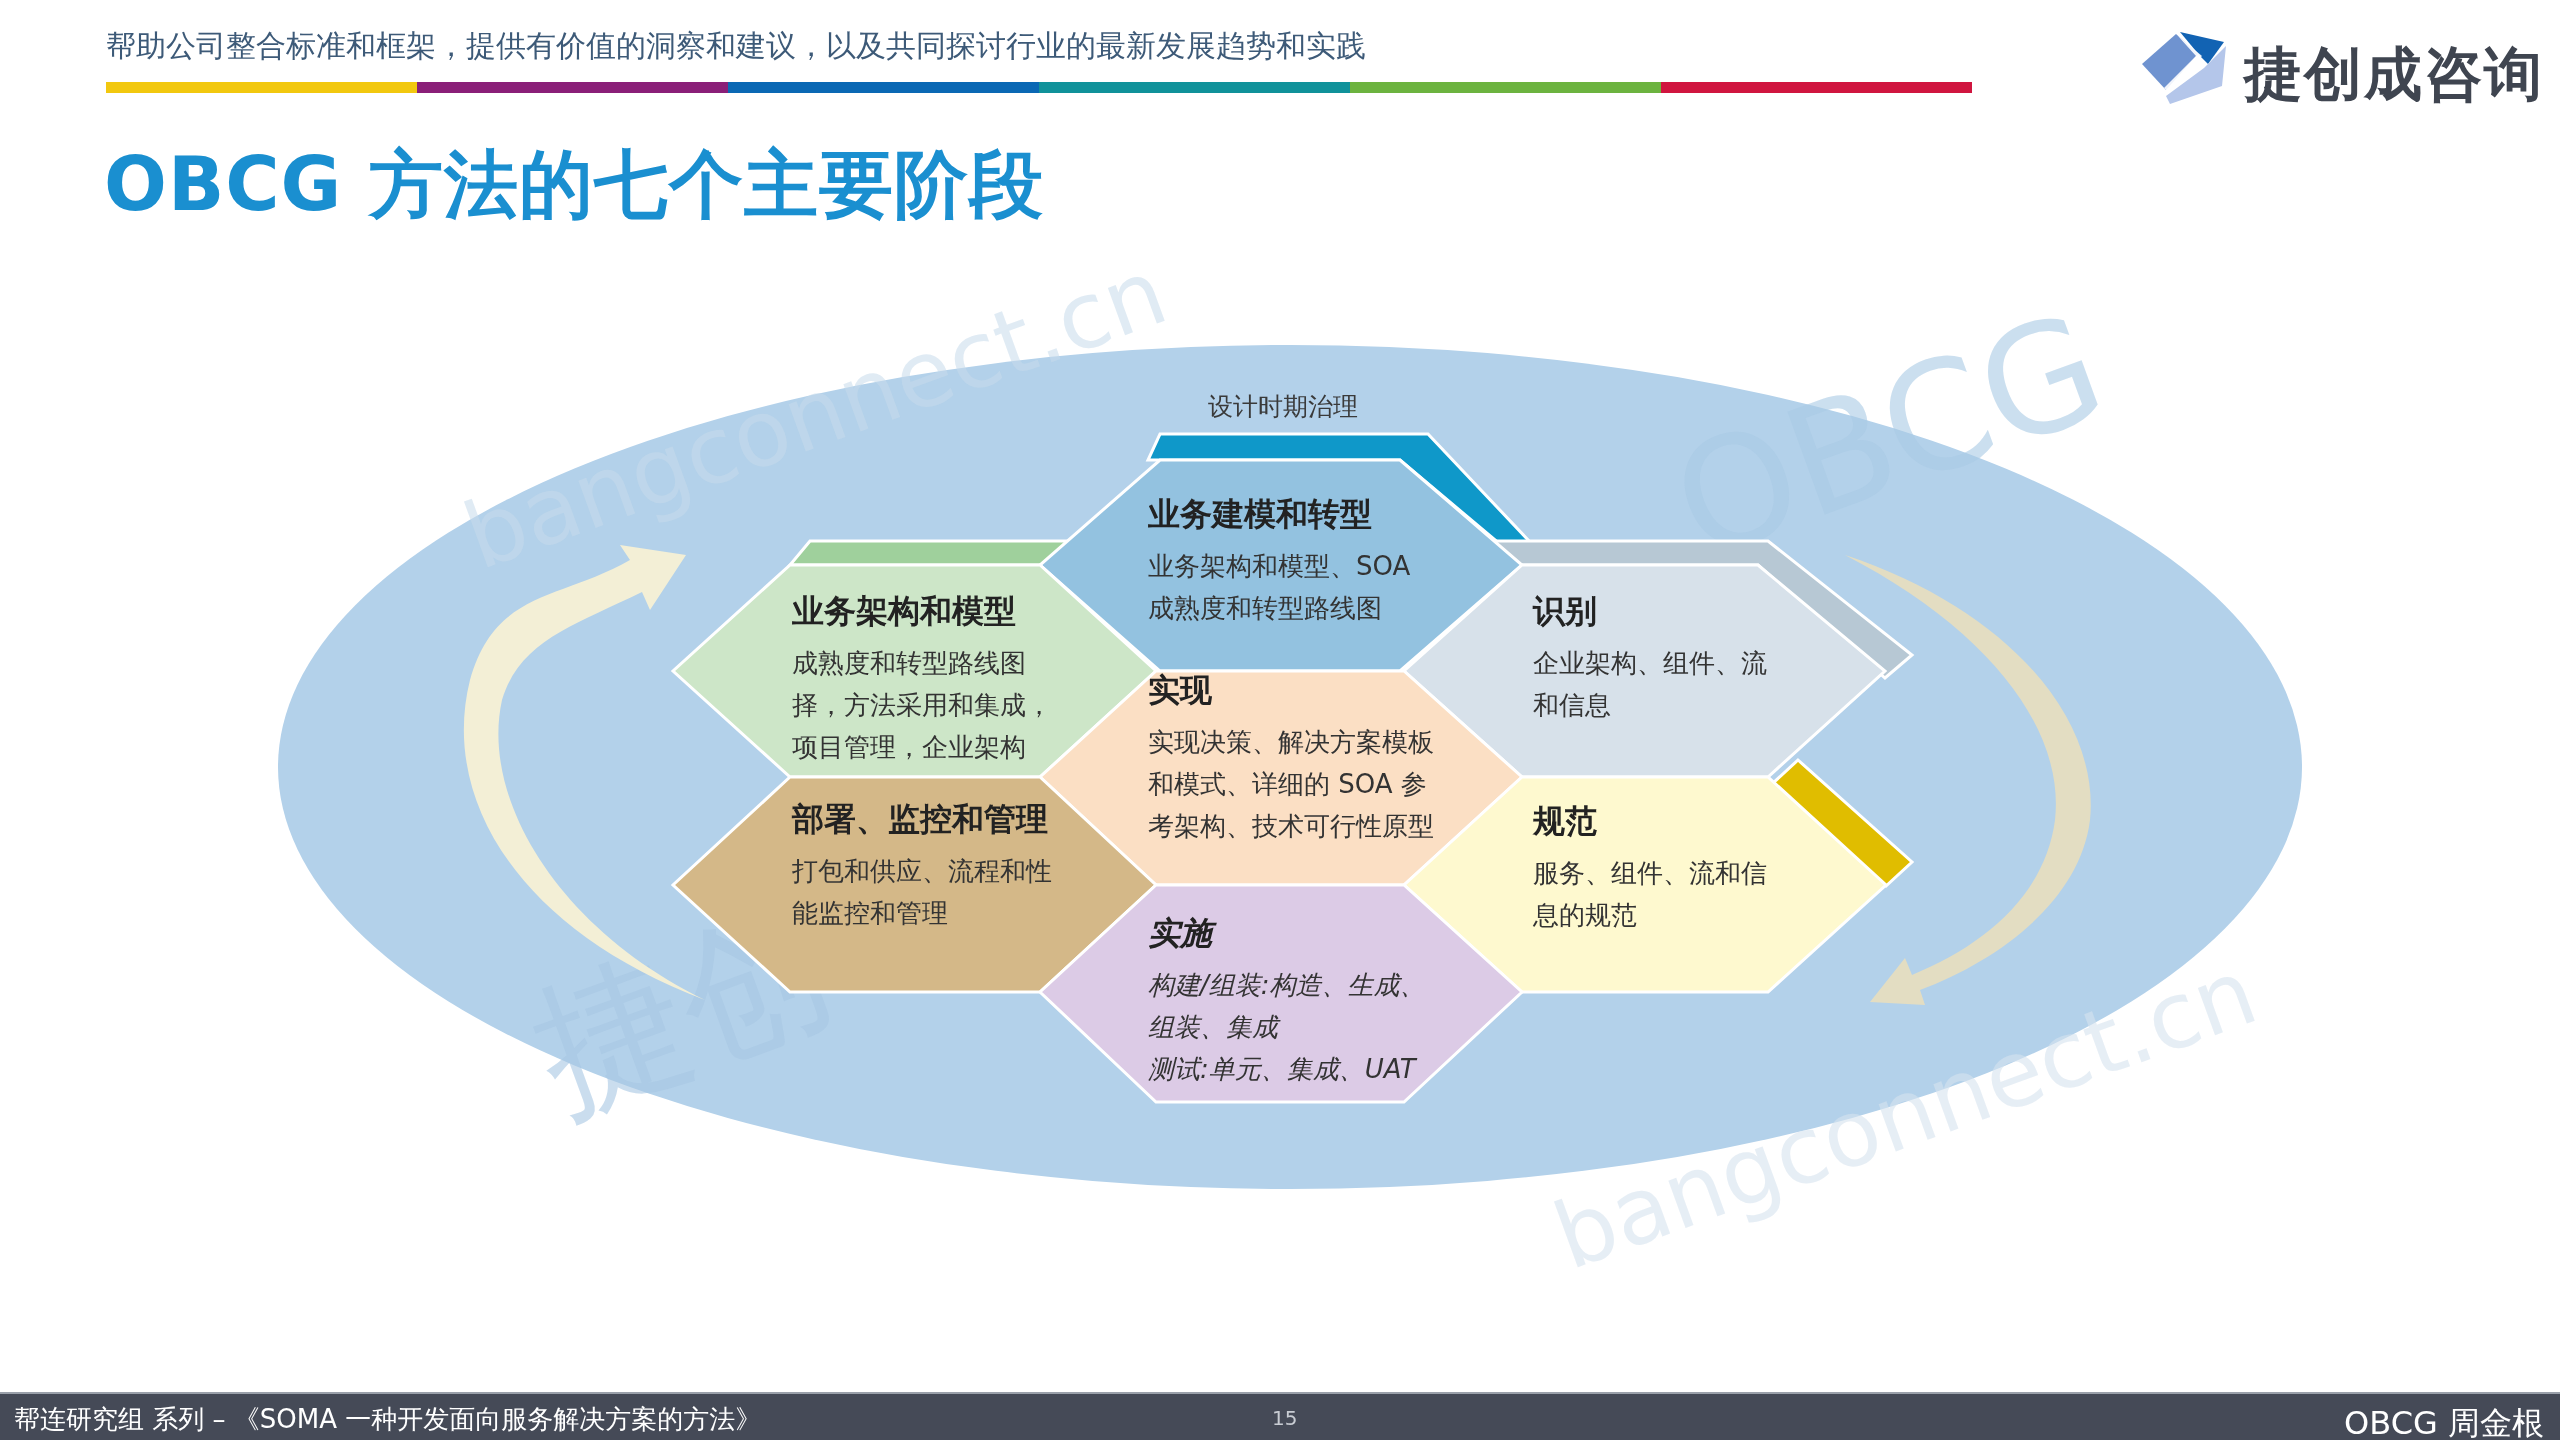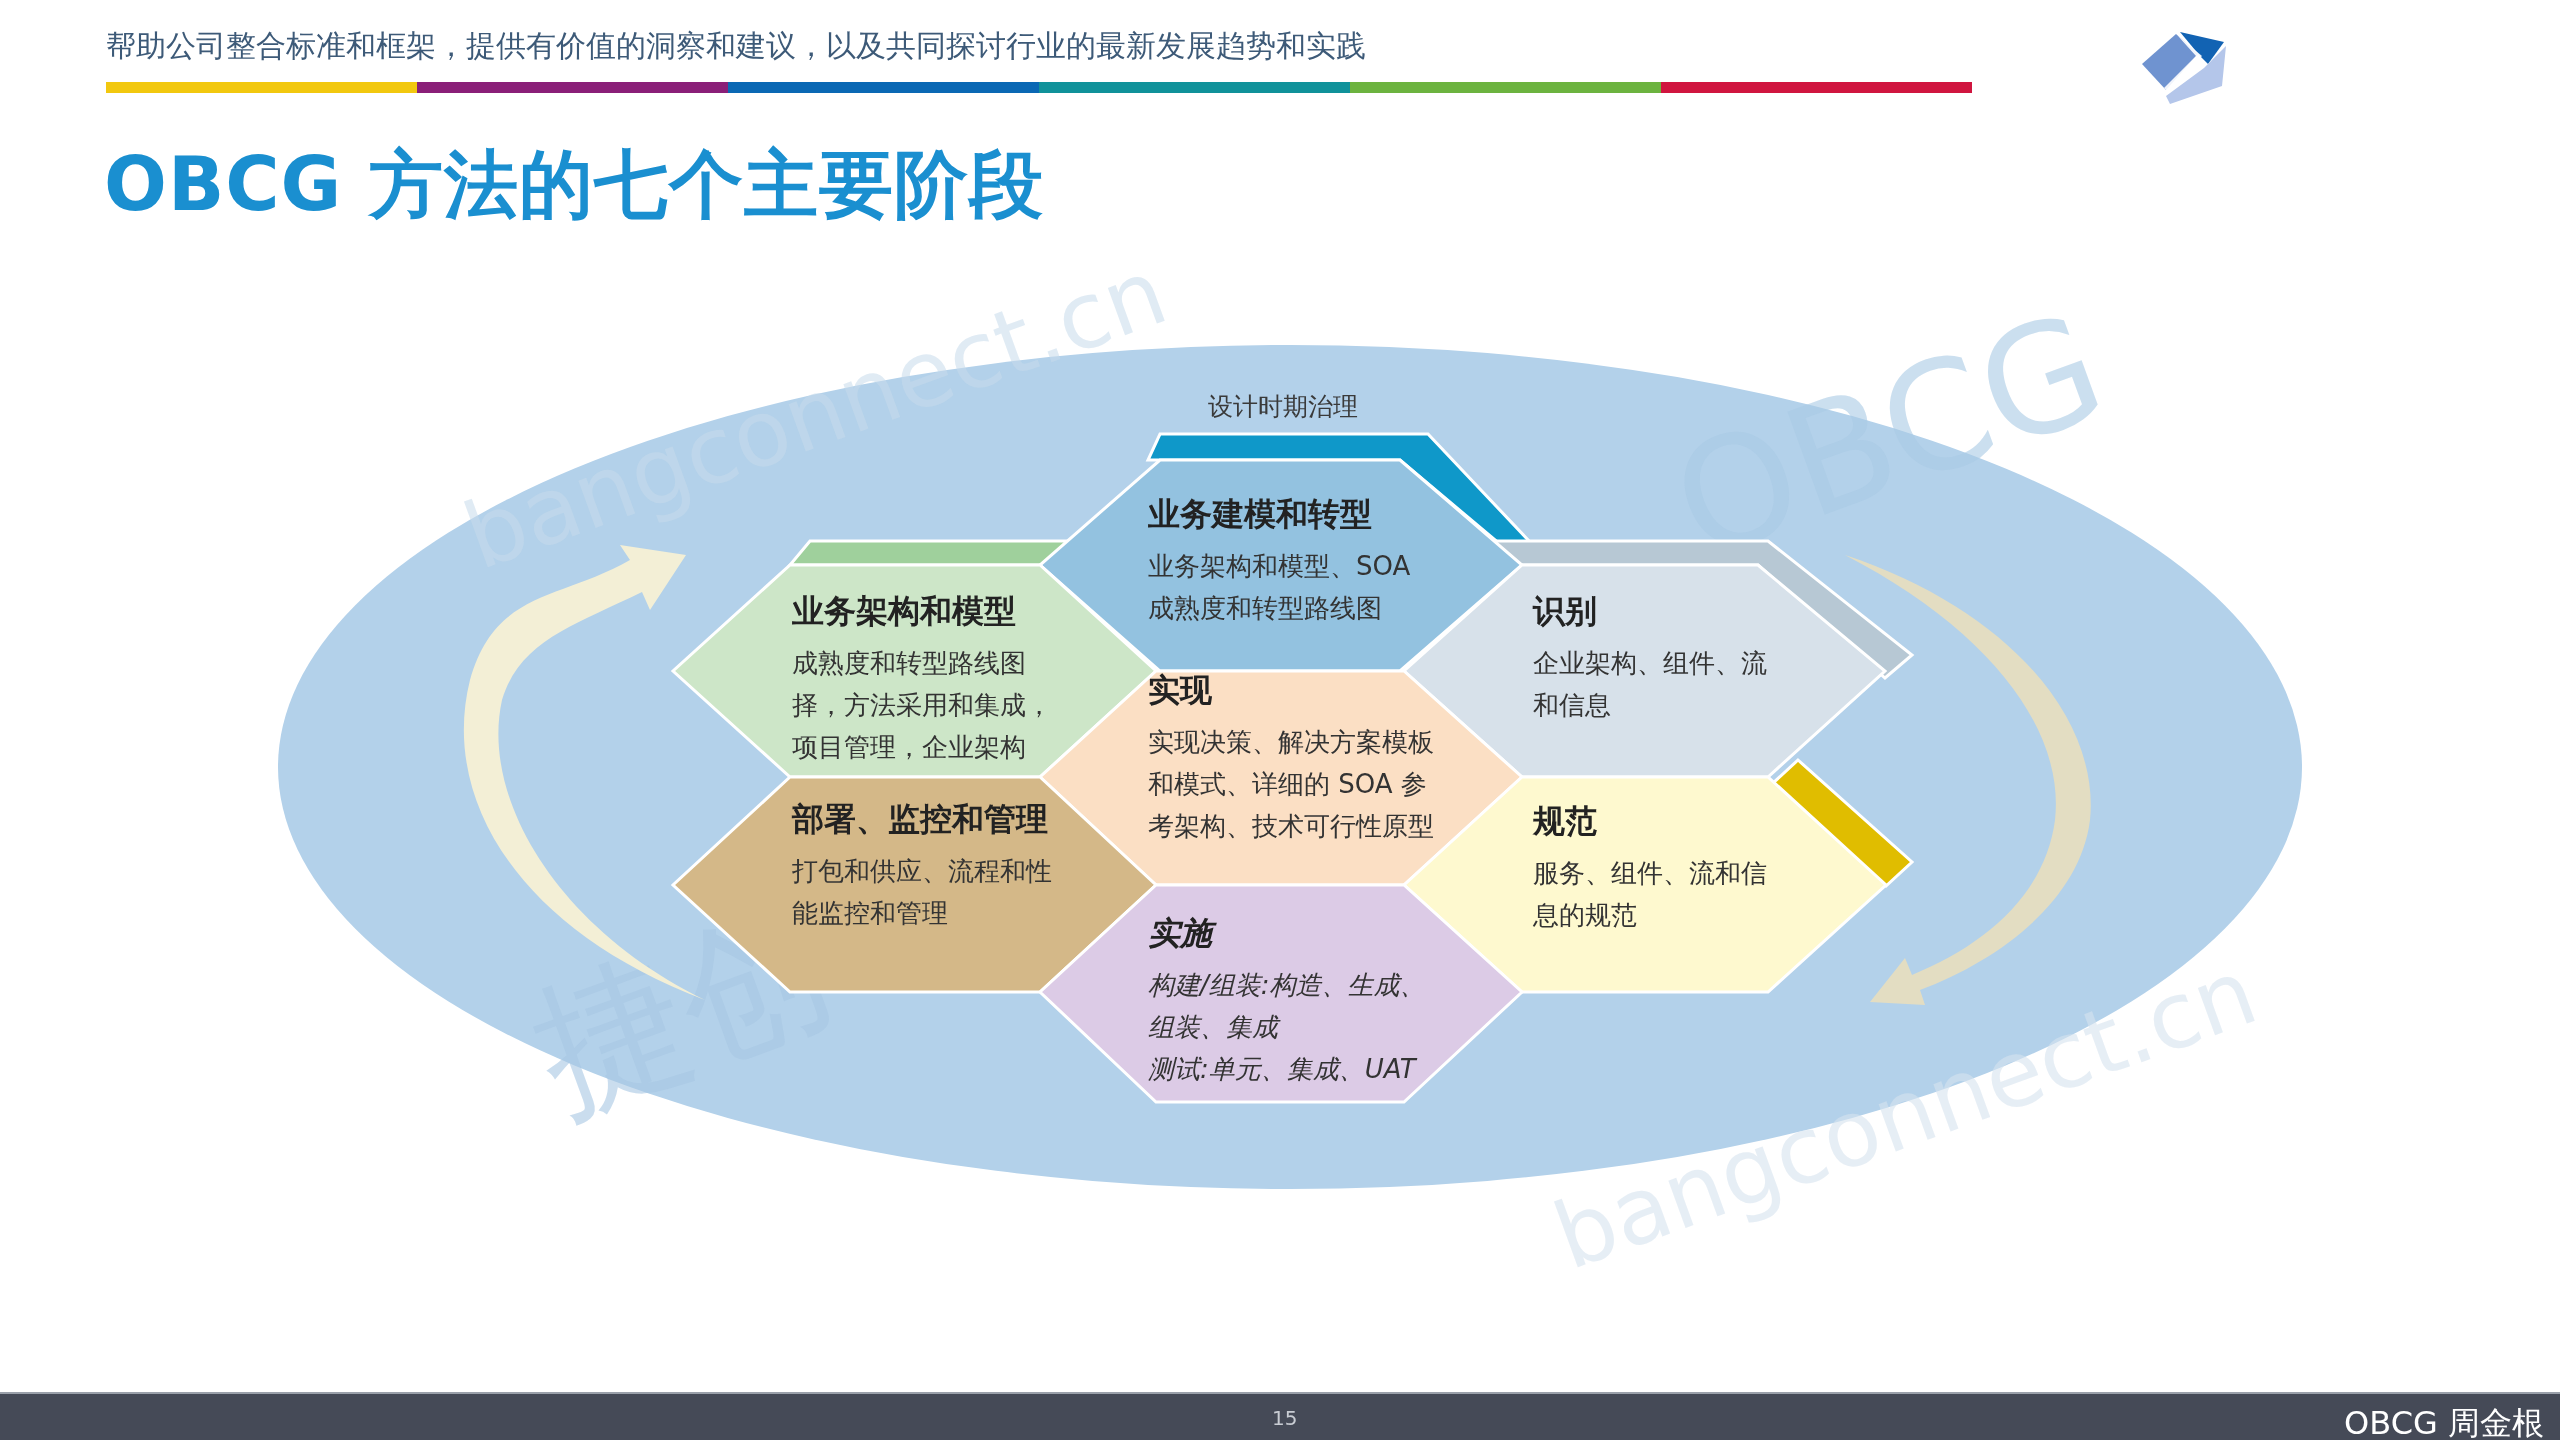--- a/index.html
+++ b/index.html
@@ -34,20 +34,21 @@
   <span style="background:#d0153f"></span>
 </div>
 
 <div class="logo">
   <svg width="100" height="84" viewBox="0 0 100 84" style="position:absolute;left:0;top:0">
     <polygon points="6,34 40,4 62,24 30,60" fill="#6f93d0"></polygon>
     <polygon points="44,2 88,12 72,34 64,26" fill="#1263b3"></polygon>
     <polygon points="68,38 90,16 86,56 34,74 30,66" fill="#b4c6ea"></polygon>
     <polygon points="42,6 66,26 32,62 28,58 60,26" fill="#ffffff" opacity="0.9"></polygon>
   </svg>
+  <div class="logo-text">捷创成咨询</div>
 </div>
 
 <div class="title">OBCG 方法的七个主要阶段</div>
 
 <svg class="diagram" width="2560" height="1440" viewBox="0 0 2560 1440">
 
   <ellipse cx="1290" cy="767" rx="1012" ry="422" fill="#b3d1ea"></ellipse>
 
   <text x="480" y="570" font-size="92" fill="#c7dbeb" fill-opacity="0.55" transform="rotate(-20 480 570)" font-family="DejaVu Sans, sans-serif">bangconnect.cn</text>
   <text x="1700" y="560" font-size="150" fill="#a9c9e4" fill-opacity="0.6" transform="rotate(-20 1700 560)" font-family="DejaVu Sans, sans-serif">OBCG</text>
@@ -119,15 +120,16 @@
 </div>
 
 <div class="hex-text" style="left:1148px; top:912px;font-style:italic;">
   <div class="hex-title">实施</div>
   <div class="hex-line">构建/组装:构造、生成、</div>
   <div class="hex-line">组装、集成</div>
   <div class="hex-line">测试:单元、集成、UAT</div>
 </div>
 
 <div class="footer">
+  <div class="footer-left">帮连研究组 系列  –  《SOMA 一种开发面向服务解决方案的方法》</div>
   <div class="footer-page">15</div>
   <div class="footer-right">OBCG 周金根</div>
 </div>
 
 </body></html>

